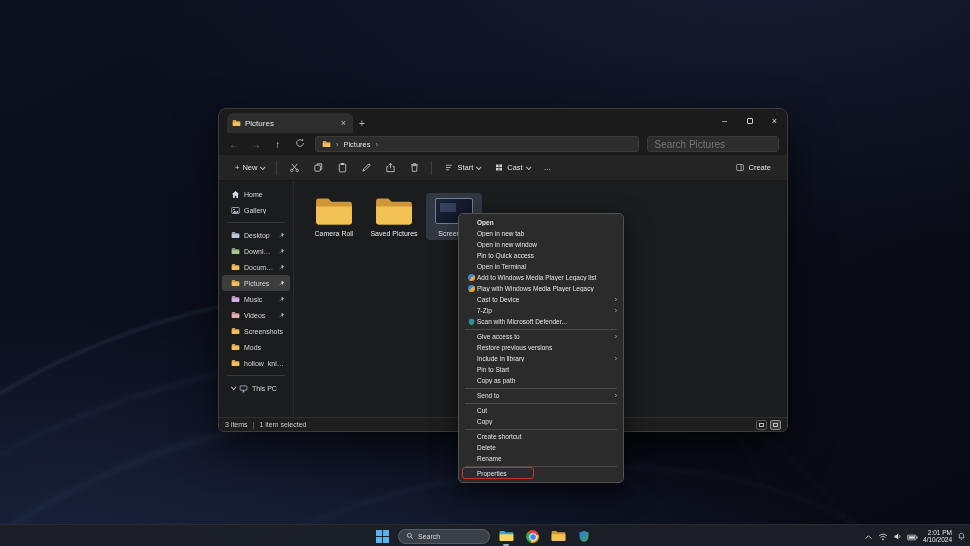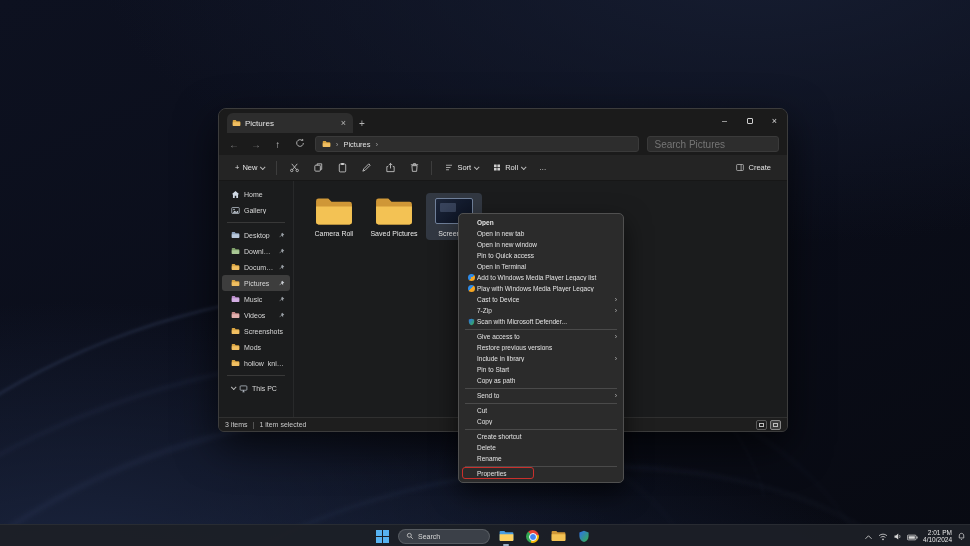--- a/index.html
+++ b/index.html
@@ -174,31 +174,31 @@
           <svg width="11" height="11" viewBox="0 0 12 12">
             <path d="M3.2 4 h5.6 l-.5 6.2 h-4.6 Z" fill="none" stroke="#cfcfcf" stroke-width=".9"></path>
             <path d="M2 3 h8 M4.8 3 V1.8 h2.4 V3" stroke="#cfcfcf" stroke-width=".9" fill="none"></path>
           </svg>
         </div>
       <div class="vsep"></div>
       <div class="tbtn">
         <svg width="10" height="9" viewBox="0 0 12 12">
             <path d="M2 3 h8 M2 6 h6 M2 9 h4" stroke="#cfcfcf" stroke-width="1"></path>
           </svg>
-        <span>Sort</span>
+        <span>Start</span>
         <span class="cssdown"></span>
       </div>
       <div class="tbtn">
         <svg width="10" height="9" viewBox="0 0 12 12">
             <rect x="2" y="2" width="3.5" height="3.5" fill="#cfcfcf"></rect>
             <rect x="6.5" y="2" width="3.5" height="3.5" fill="#cfcfcf"></rect>
             <rect x="2" y="6.5" width="3.5" height="3.5" fill="#cfcfcf"></rect>
             <rect x="6.5" y="6.5" width="3.5" height="3.5" fill="#cfcfcf"></rect>
           </svg>
-        <span>Roll</span>
+        <span>Cast</span>
         <span class="cssdown"></span>
       </div>
       <div class="tbtn">…</div>
       <div class="spacer"></div>
       <div class="tbtn">
         <svg width="10" height="9" viewBox="0 0 12 12">
             <rect x="1.5" y="2" width="9" height="8" rx="1" fill="none" stroke="#cfcfcf" stroke-width=".9"></rect>
             <path d="M7.5 2 V10" stroke="#cfcfcf" stroke-width=".9"></path>
           </svg>
         <span>Create</span>

